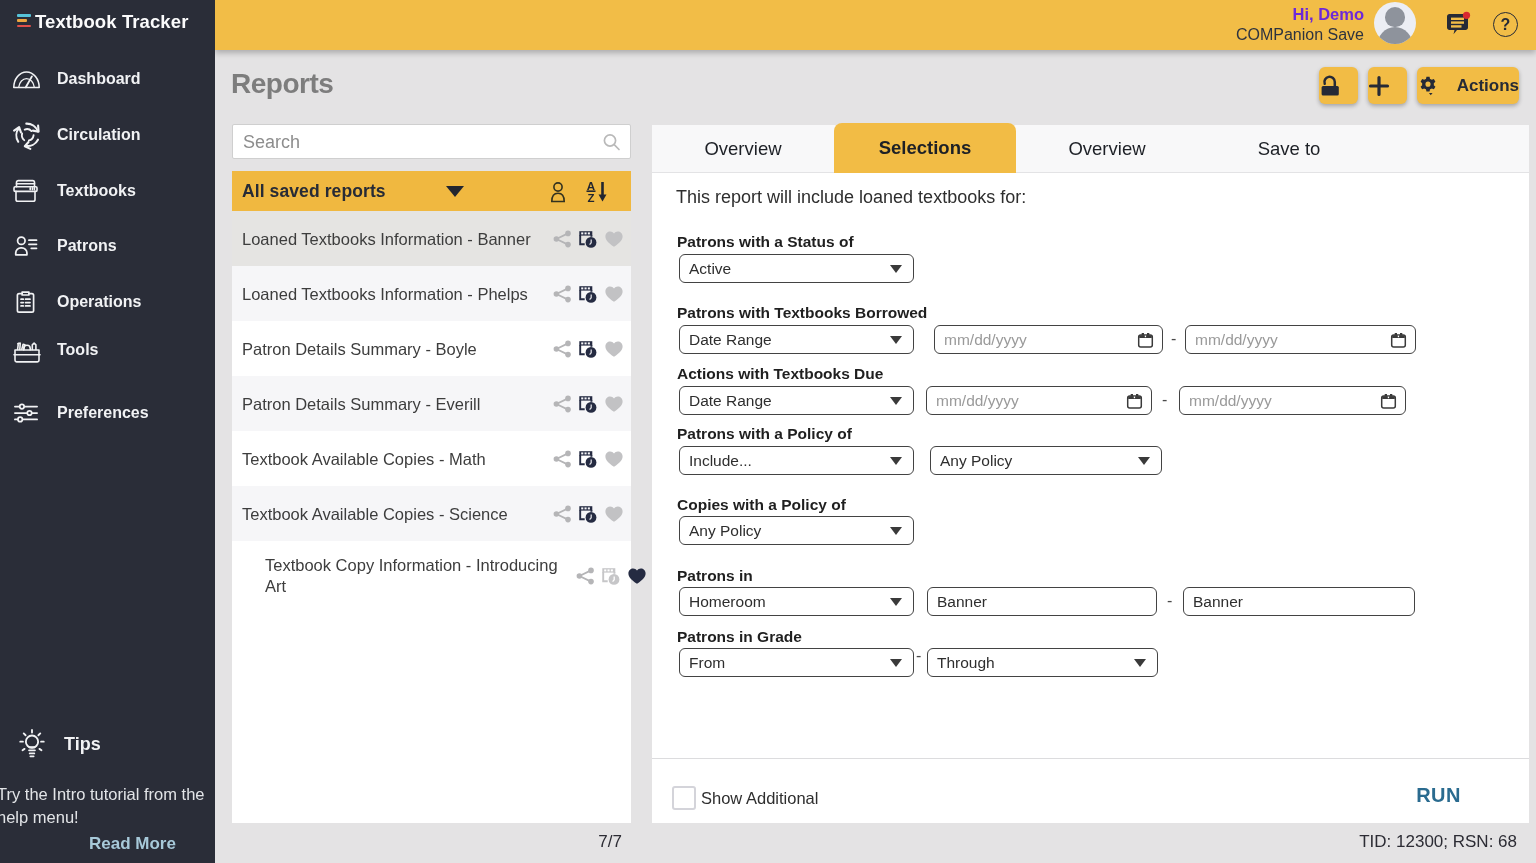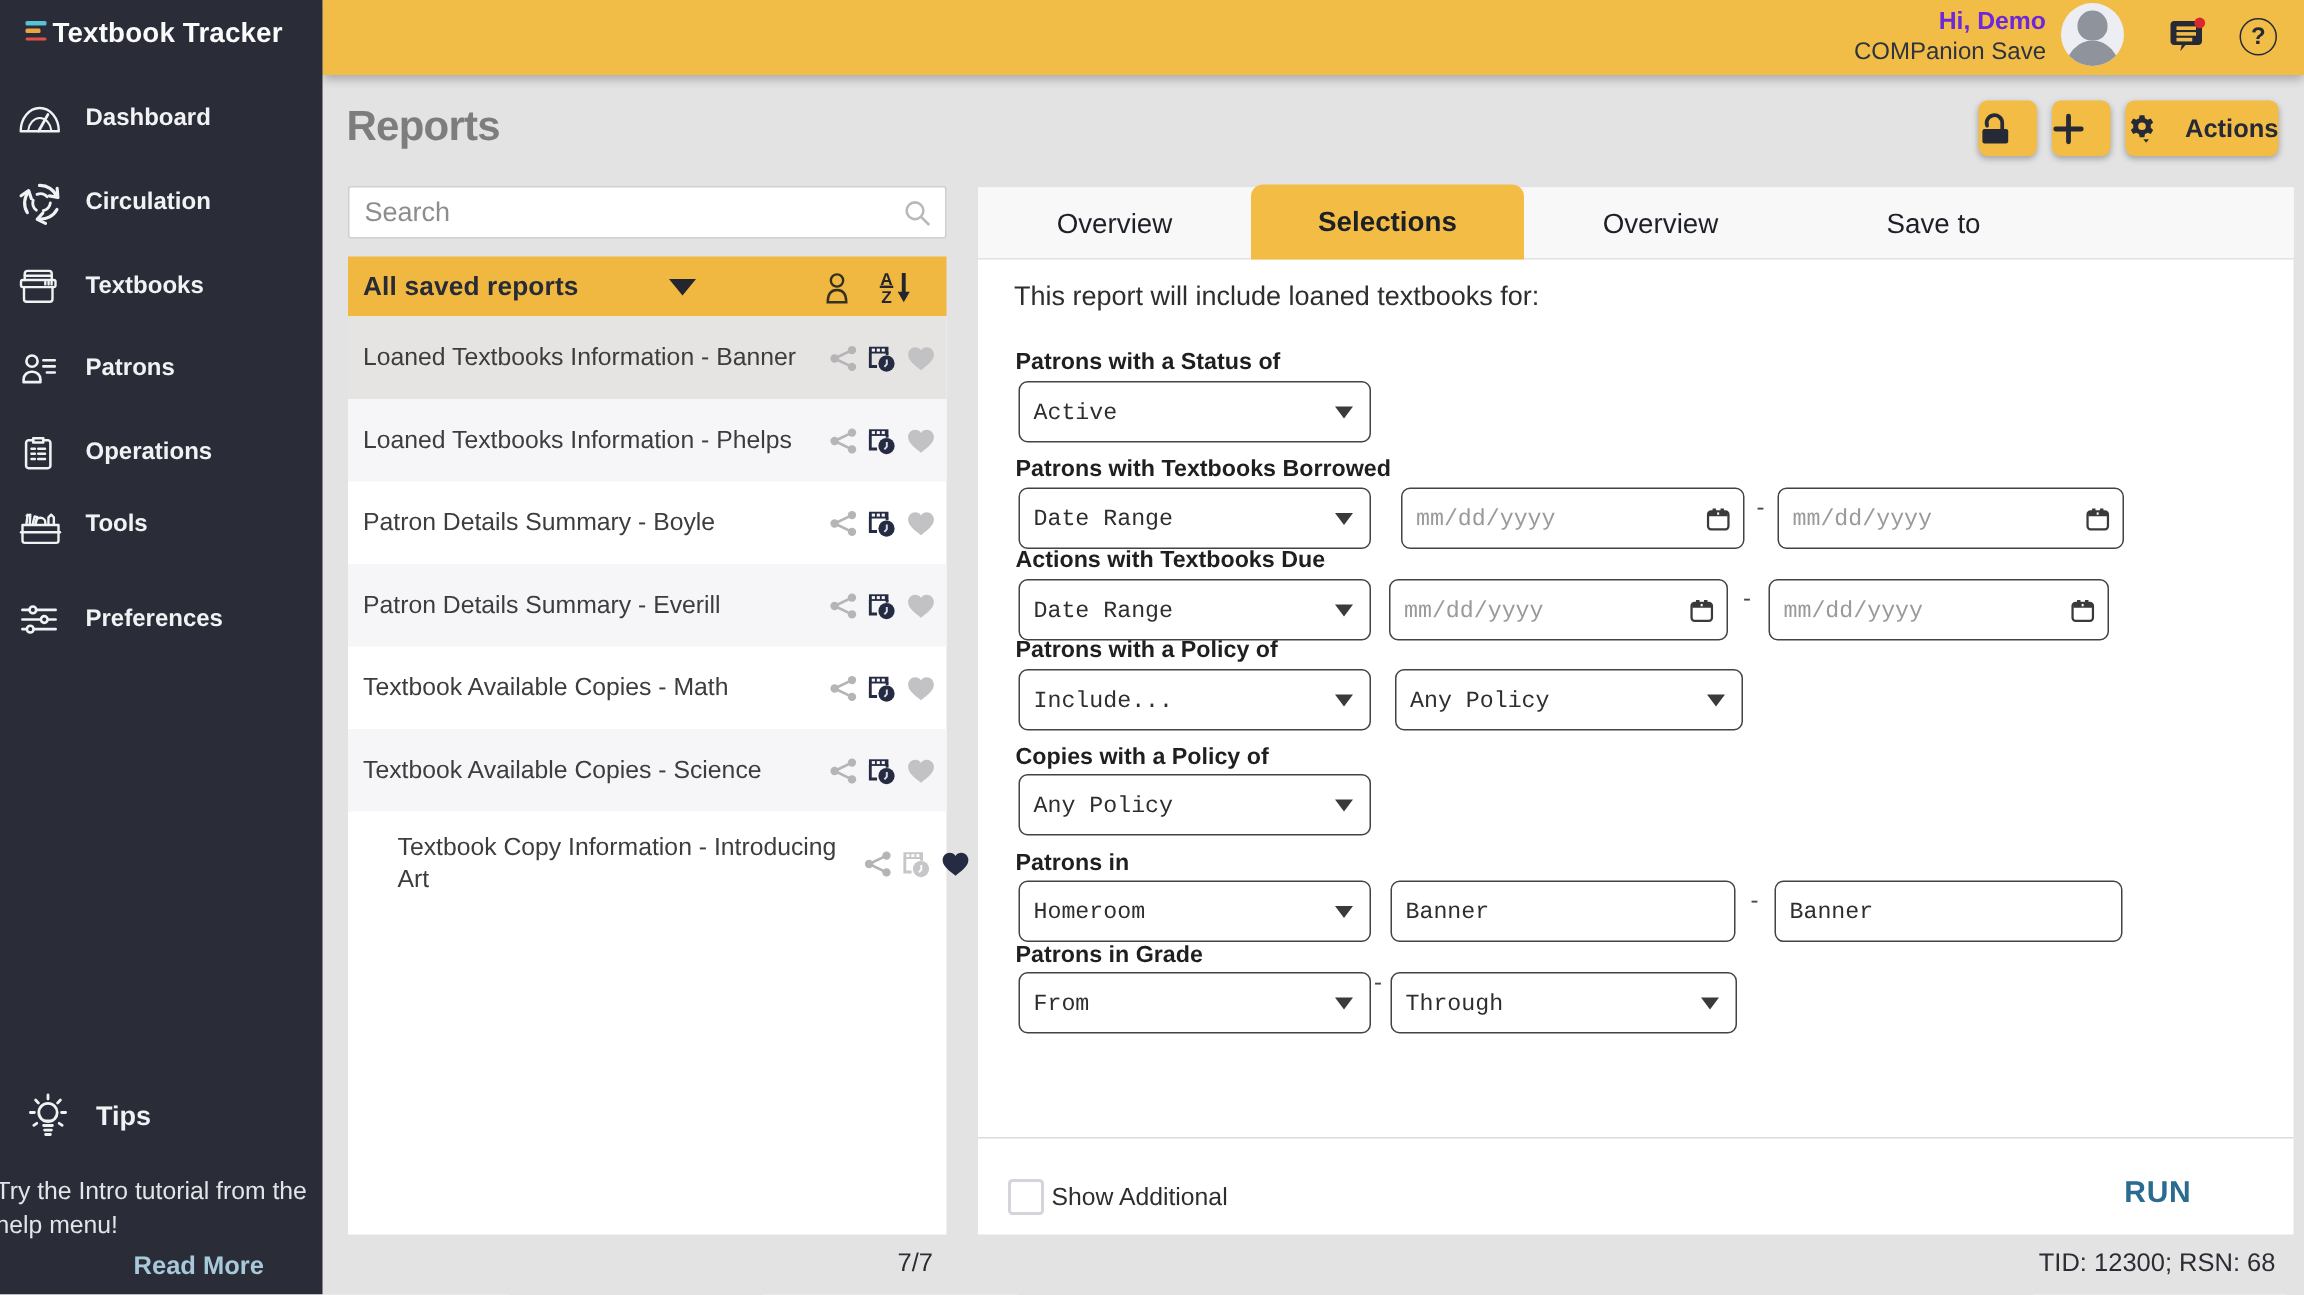--- a/index.html
+++ b/index.html
@@ -29,21 +29,21 @@
   .row .icons { position:absolute; right:7px; top:50%; transform:translateY(-50%); display:flex; align-items:center; gap:6px; }
   .alt { background:#f6f6f8; }
   .sel { background:#e5e4e2; }
   
   #rpanel { left:437px; top:75px; width:877px; height:698px; background:#fff; }
   #tabbar { position:absolute; left:0; top:0; width:877px; height:48px; background:#f8f8f9; border-bottom:1px solid #e3e3e5; }
   .tab { position:absolute; top:0; width:182px; height:48px; display:flex; align-items:center; justify-content:center; font-size:18.5px; font-weight:400; color:#1d2026; }
   .tab.active { font-weight:700; }
   .tab.active { background:#f2bc45; border-radius:8px 8px 0 0; top:-2px; height:50px; }
   .flabel { position:absolute; font-size:15.5px; font-weight:700; color:#1f1f1f; }
-  .ctl { position:absolute; height:41px; background:#fff; border:1.5px solid #434343; border-radius:6px; display:flex; align-items:center; font-size:15.5px; color:#2e2e2e; padding-left:9px;font-family:Liberation Mono, monospace; }
+  .ctl { position:absolute; height:29px; background:#fff; border:1.5px solid #434343; border-radius:6px; display:flex; align-items:center; font-size:15.5px; color:#2e2e2e; padding-left:9px; }
   .ctl .arr { position:absolute; right:11px; top:50%; transform:translateY(-50%); width:0; height:0; border-left:6.5px solid transparent; border-right:6.5px solid transparent; border-top:8px solid #3a3a3a; }
   .date .ph2 { color:#9a9a9a; }
   .date svg { position:absolute; right:8px; top:50%; transform:translateY(-50%); }
   .dash { position:absolute; font-size:16px; color:#4a4a4a; }
   #footer { position:absolute; left:0; top:633px; width:877px; height:65px; border-top:1px solid #dcdcde; }
   #chk { position:absolute; left:20px; top:27px; width:24px; height:24px; border:2px solid #d4d4da; border-radius:3px; }
   #run { position:absolute; right:68px; top:25px; font-size:20px; font-weight:700; color:#2a6b8f; letter-spacing:0.5px; }
   .statustxt { position:absolute; font-size:17px; color:#2c2c34; }
 </style>
 </head>

